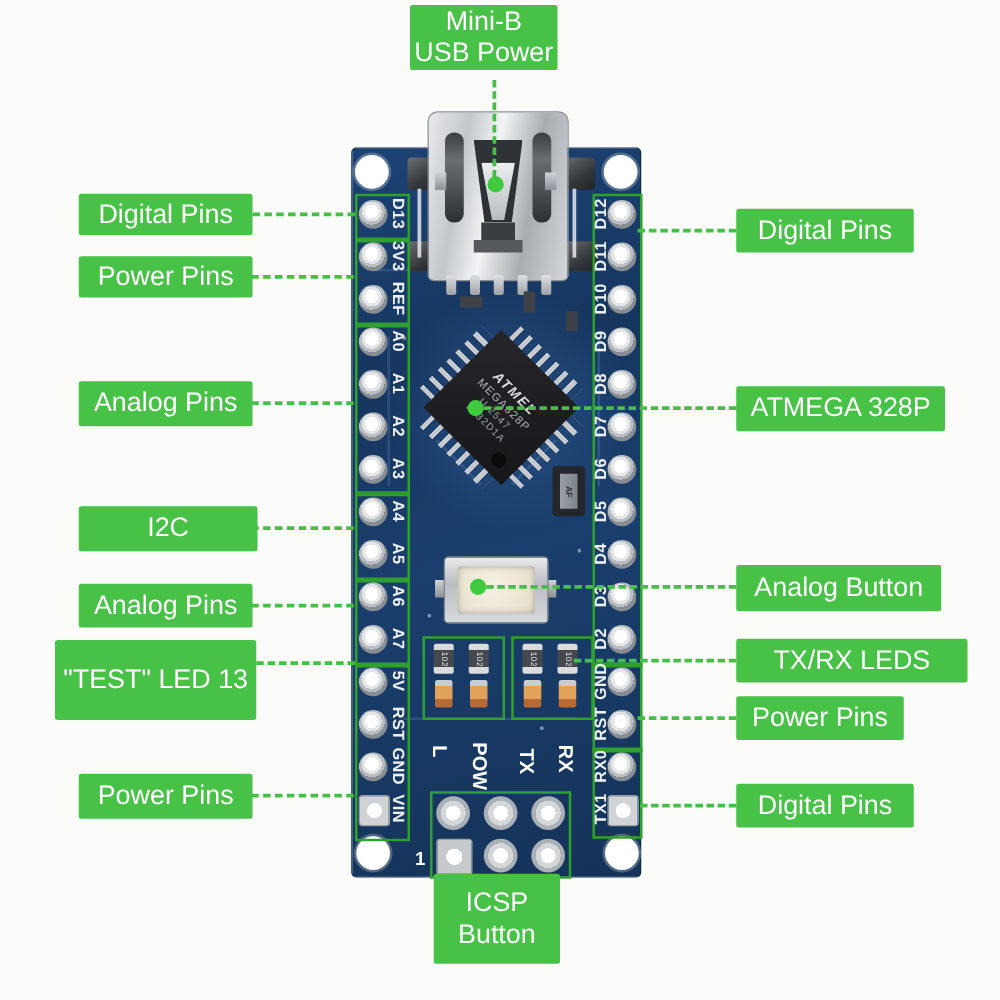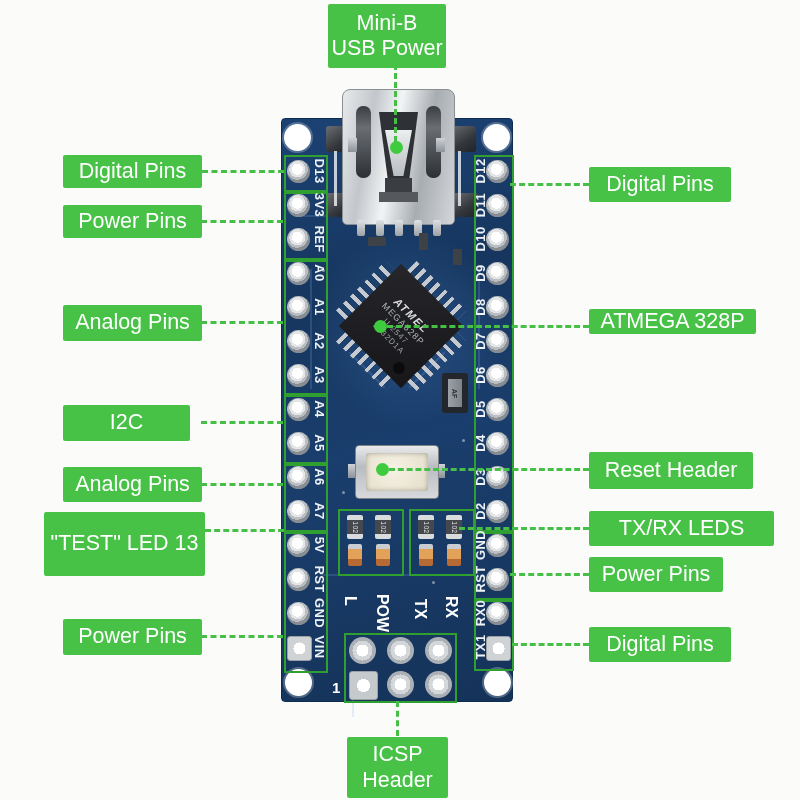--- a/index.html
+++ b/index.html
@@ -91,69 +91,69 @@
        background:radial-gradient(circle,#ffffff 0 6px,#d4d7da 6px 10px,#aab0b5 10px 13.5px);}
   .icsp-pad.square{border-radius:3px;background:radial-gradient(circle,#ffffff 0 6.5px,#c6cacd 6.5px 100%);
        border:1px solid #9aa0a6;}
   .icsp-one{position:absolute;left:50px;top:560px;color:#fff;font-weight:bold;font-size:15px;z-index:7;}
 </style>
 </head>
 <body>
 
 <div class="page">
 
-  <div class="co" style="left:328px;top:4px;width:118px;height:64px">
+  <div class="co" style="left:328px;top:4px;width:118px;height:52px">
     <span>Mini-B</span>
     <span>USB Power</span>
   </div>
 
   <div class="co" style="left:63px;top:155px;width:139px;height:33px">
       <span>Digital Pins</span>
     </div>
   <div class="co" style="left:63px;top:205px;width:139px;height:33px">
       <span>Power Pins</span>
     </div>
   <div class="co" style="left:63px;top:305px;width:139px;height:36px">
       <span>Analog Pins</span>
     </div>
-  <div class="co" style="left:63px;top:405px;width:127px;height:36px">
+  <div class="co" style="left:63px;top:405px;width:143px;height:36px">
       <span>I2C</span>
     </div>
   <div class="co" style="left:63px;top:467px;width:139px;height:35px">
       <span>Analog Pins</span>
     </div>
   <div class="co" style="left:44px;top:512px;width:161px;height:64px">
     <span>"TEST" LED 13</span>
   </div>
   <div class="co" style="left:63px;top:619px;width:139px;height:36px">
       <span>Power Pins</span>
     </div>
 
   <div class="co" style="left:589px;top:167px;width:142px;height:35px">
       <span>Digital Pins</span>
     </div>
-  <div class="co" style="left:589px;top:309px;width:167px;height:25px">
+  <div class="co" style="left:589px;top:309px;width:167px;height:36px">
       <span>ATMEGA 328P</span>
     </div>
   <div class="co" style="left:589px;top:452px;width:164px;height:37px">
-      <span>Reset Header</span>
+      <span>Analog Button</span>
     </div>
   <div class="co" style="left:589px;top:511px;width:185px;height:35px">
       <span>TX/RX LEDS</span>
     </div>
   <div class="co" style="left:589px;top:557px;width:134px;height:35px">
       <span>Power Pins</span>
     </div>
   <div class="co" style="left:589px;top:627px;width:142px;height:35px">
       <span>Digital Pins</span>
     </div>
 
-  <div class="co" style="left:347px;top:737px;width:101px;height:61px">
+  <div class="co" style="left:347px;top:699px;width:101px;height:72px">
     <span>ICSP</span>
-    <span>Header</span>
+    <span>Button</span>
   </div>
 
   <div class="dv" style="left:394px;top:64px;height:78px"></div>
   <div class="dv" style="left:396px;top:701px;height:35px"></div>
   <div class="dh" style="left:202px;top:170px;width:82px"></div>
   <div class="dh" style="left:201px;top:220px;width:82px"></div>
   <div class="dh" style="left:201px;top:321px;width:82px"></div>
   <div class="dh" style="left:201px;top:421px;width:82px"></div>
   <div class="dh" style="left:201px;top:483px;width:82px"></div>
   <div class="dh" style="left:205px;top:529px;width:79px"></div>

